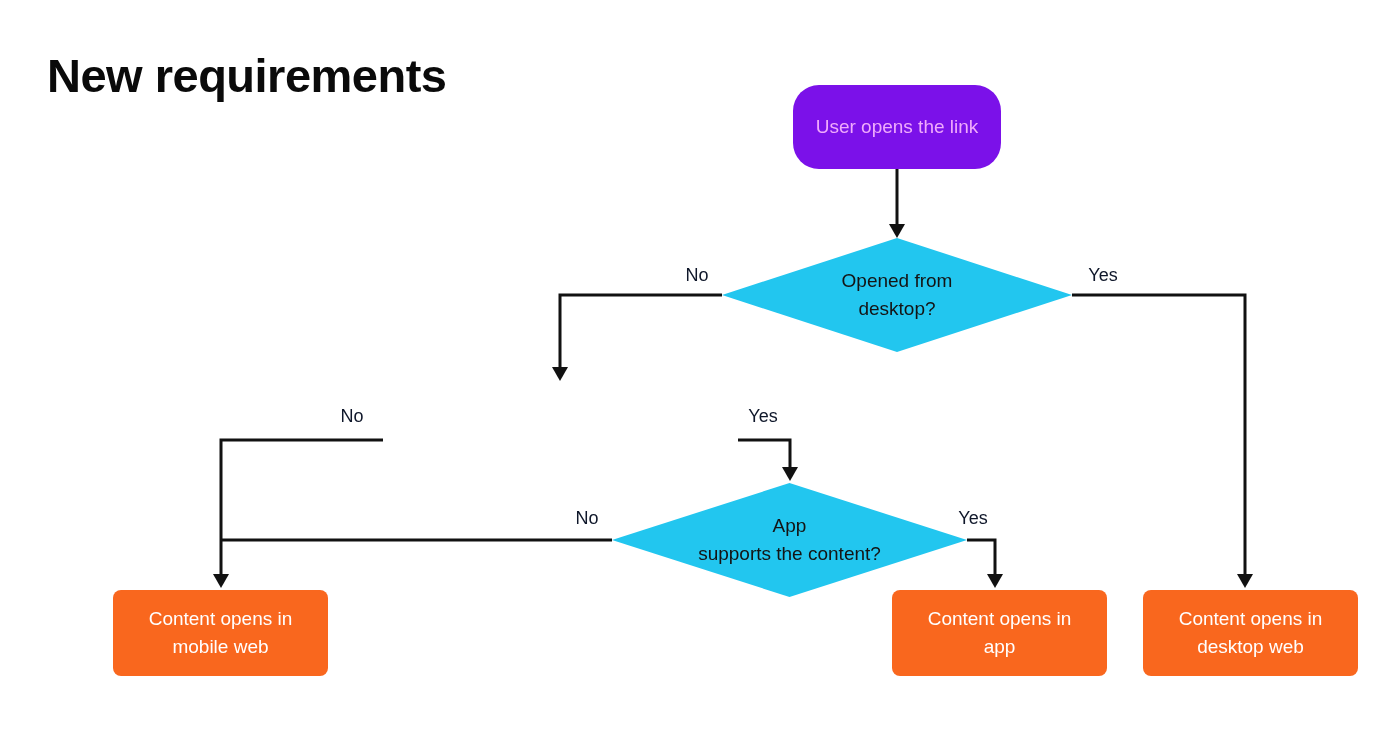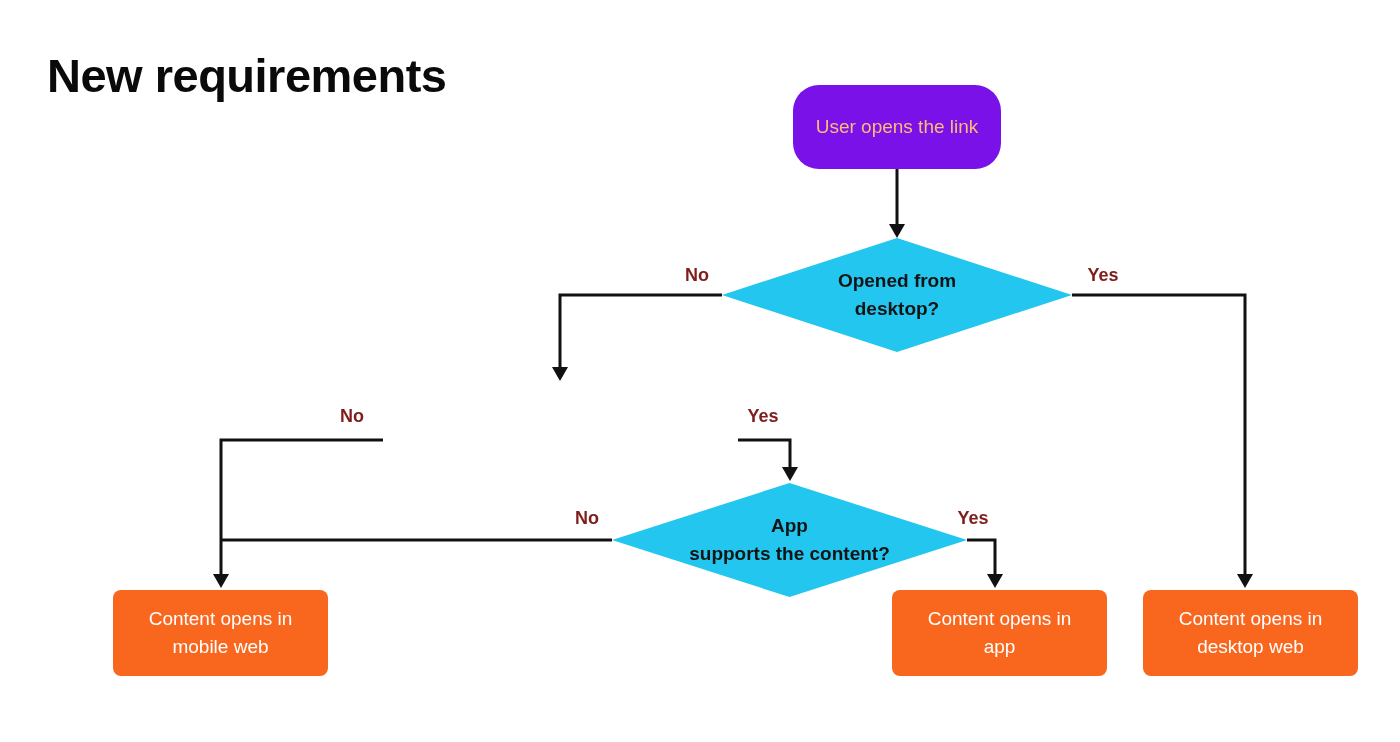--- a/index.html
+++ b/index.html
@@ -41,40 +41,39 @@
     display: flex;
     align-items: center;
     justify-content: center;
     text-align: center;
     white-space: pre-line;
     font-size: 19px;
     line-height: 1.5;
   }
   .start {
     background: var(--purple, #7B11E9);
-    color: #fdba74;
+    color: #f0abfc;
     border-radius: 26px;
   }
   .diamond {
     background: var(--cyan, #22C6EF);
     color: #141414;
     clip-path: polygon(50% 0%, 100% 50%, 50% 100%, 0% 50%);
-    font-weight: bold;
   }
   .outcome {
     background: var(--orange, #F9671E);
     color: #ffffff;
     border-radius: 8px;
   }
   .edge-label {
     position: absolute;
     transform: translateX(-50%);
     font-size: 18px;
-    font-weight: 700;
-    color: #7f1d1d;
+    font-weight: 400;
+    color: #0f172a;
     white-space: nowrap;
   }
 </style>
 </head>
 <body>
 
 <div class="canvas">
 
   <h1 class="page-title">New requirements</h1>
 

